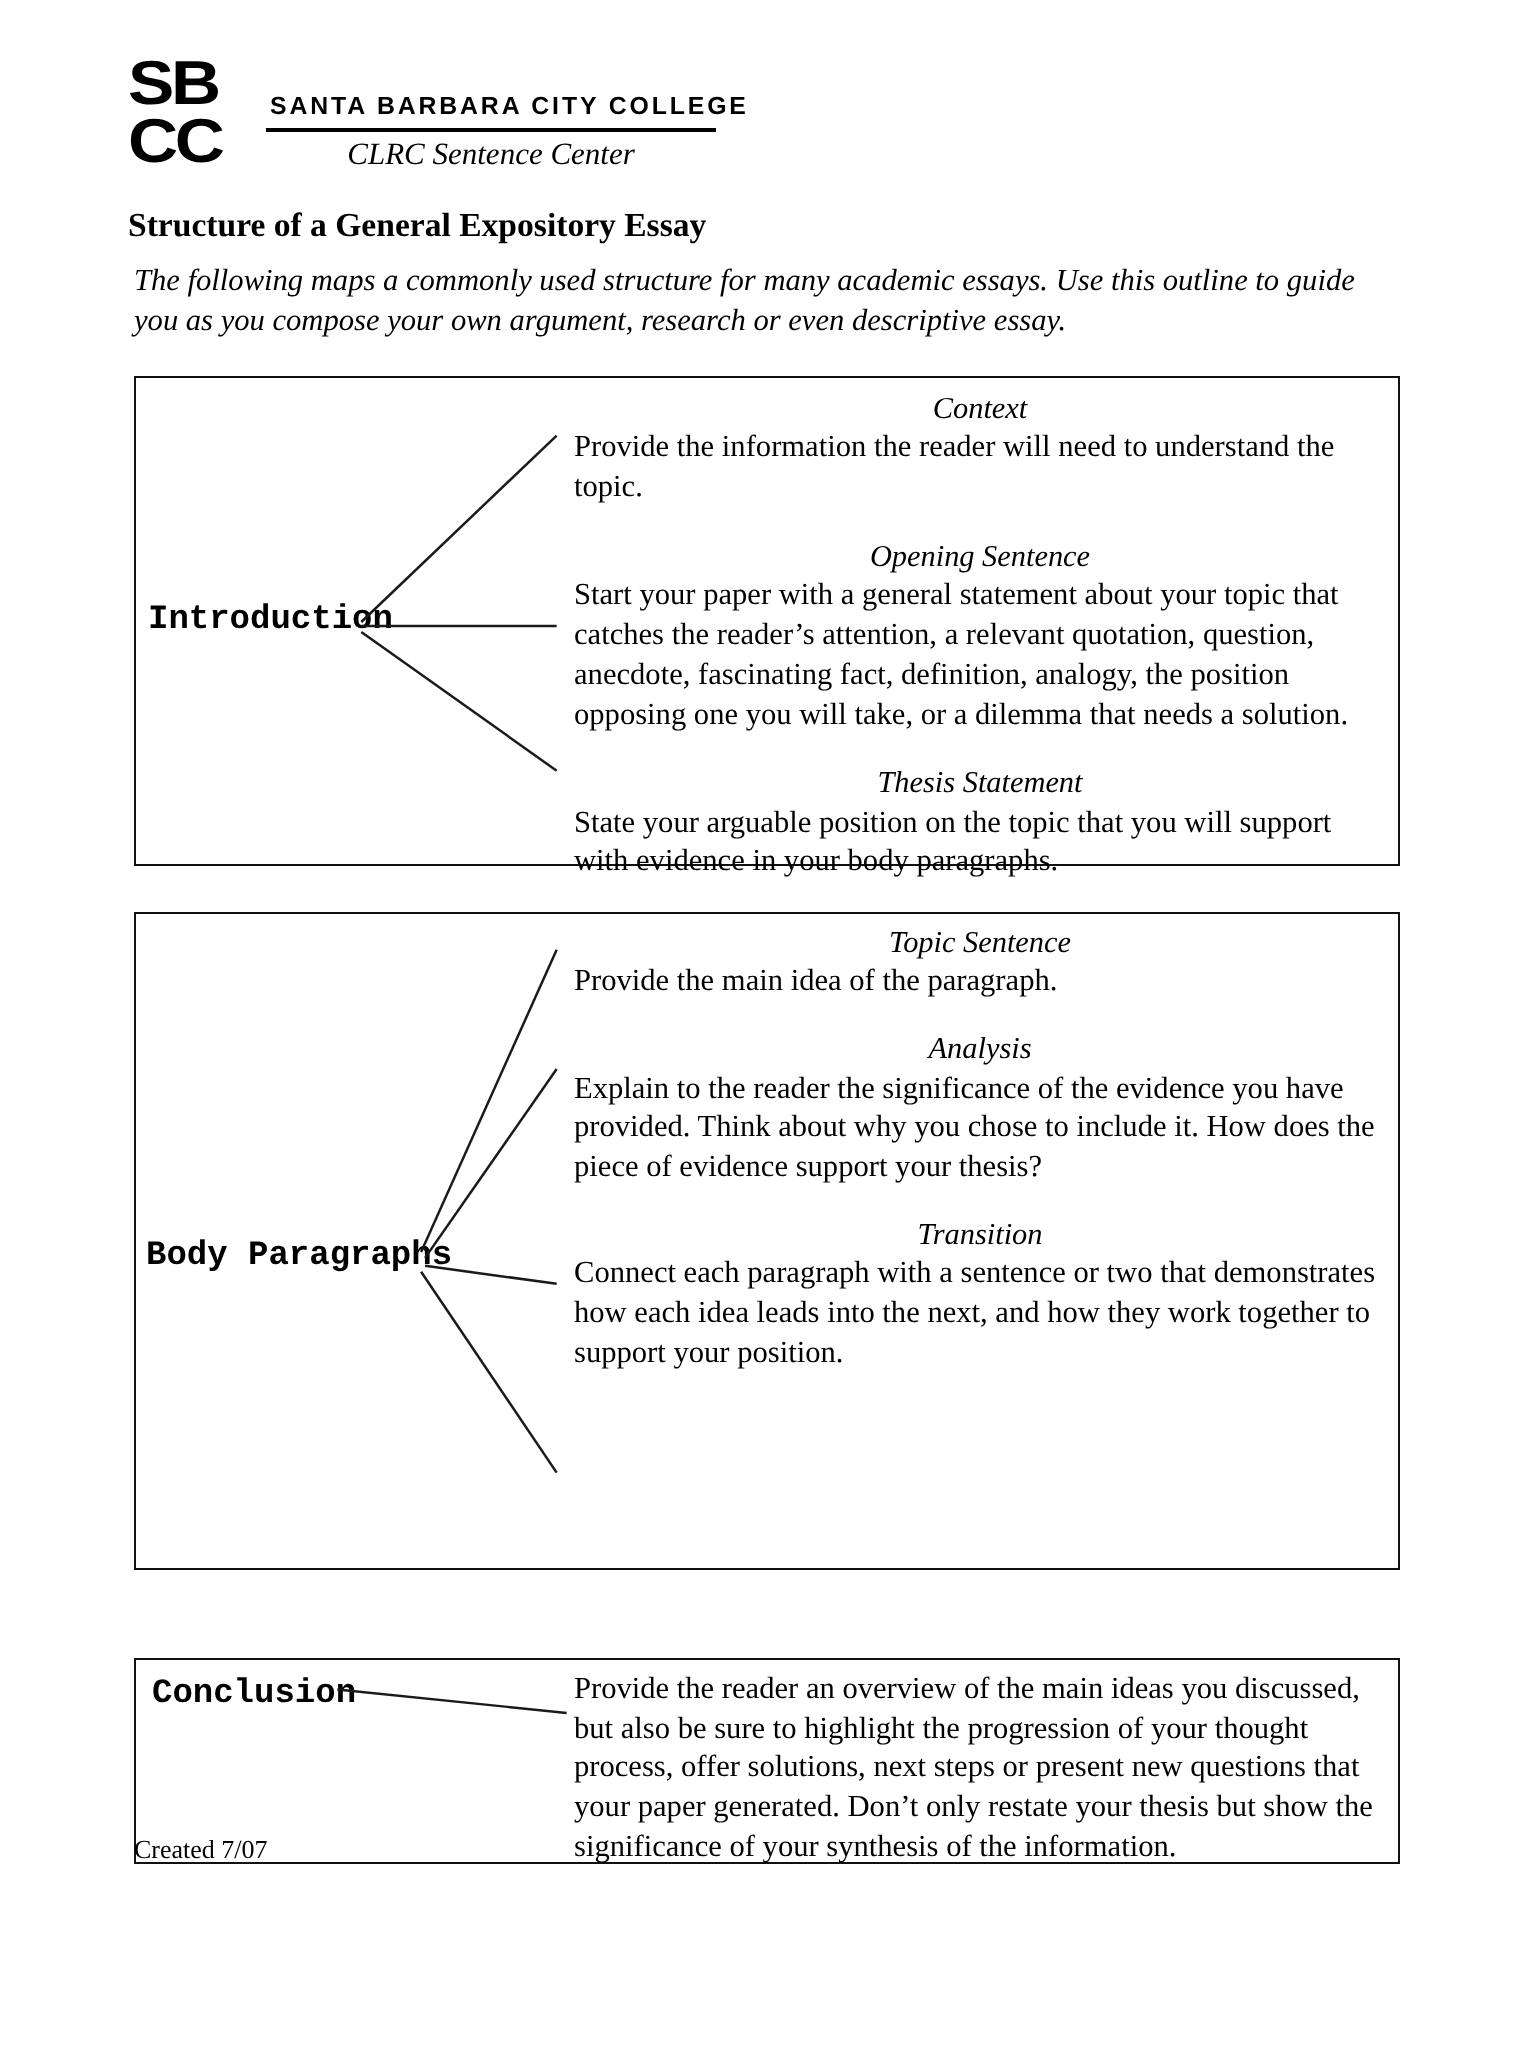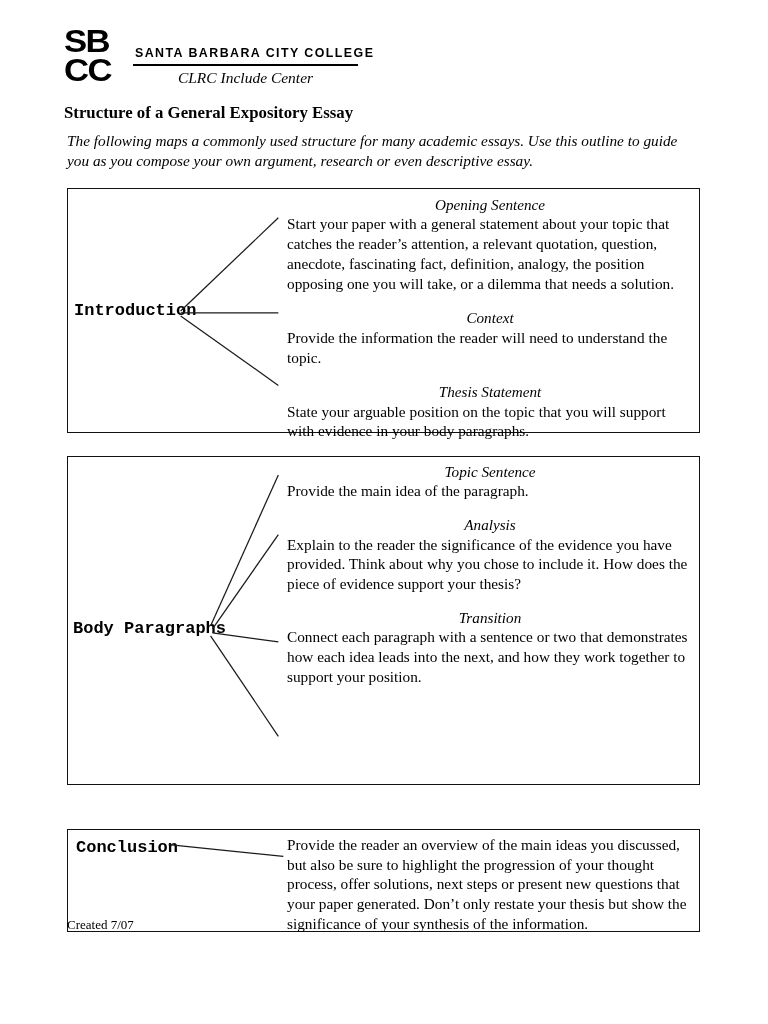--- a/index.html
+++ b/index.html
@@ -181,44 +181,44 @@
 <div class="page">
 
   <div class="header">
     <div class="logo-mark">
       <div>SB</div>
       <div>CC</div>
     </div>
     <div class="logo-text">
       <div class="college-name">SANTA BARBARA CITY COLLEGE</div>
       <div class="logo-rule"></div>
-      <div class="center-name">CLRC Include Center</div>
+      <div class="center-name">CLRC Sentence Center</div>
     </div>
   </div>
 
   <div class="doc-title">Structure of a General Expository Essay</div>
   <div class="intro">The following maps a commonly used structure for many academic essays. Use this outline to guide you as you compose your own argument, research or even descriptive essay.</div>
 
   <div class="box" id="box-introduction">
     <div class="section-label" id="label-introduction">Introduction</div>
 
     <svg class="connectors" viewBox="0 0 633 245" preserveAspectRatio="none">
       <line x1="113" y1="123" x2="211" y2="29"></line>
       <line x1="113" y1="125" x2="211" y2="125"></line>
       <line x1="113" y1="128" x2="211" y2="198"></line>
     </svg>
 
     <div class="items">
       <div class="item">
+        <div class="item-title">Context</div>
+        <div class="item-body">Provide the information the reader will need to understand the topic.</div>
+      </div>
+      <div class="item">
         <div class="item-title">Opening Sentence</div>
         <div class="item-body">Start your paper with a general statement about your topic that catches the reader’s attention, a relevant quotation, question, anecdote, fascinating fact, definition, analogy, the position opposing one you will take, or a dilemma that needs a solution.</div>
-      </div>
-      <div class="item">
-        <div class="item-title">Context</div>
-        <div class="item-body">Provide the information the reader will need to understand the topic.</div>
       </div>
       <div class="item">
         <div class="item-title">Thesis Statement</div>
         <div class="item-body">State your arguable position on the topic that you will support with evidence in your body paragraphs.</div>
       </div>
     </div>
   </div>
 
   <div class="box" id="box-body">
     <div class="section-label" id="label-body">Body Paragraphs</div>

